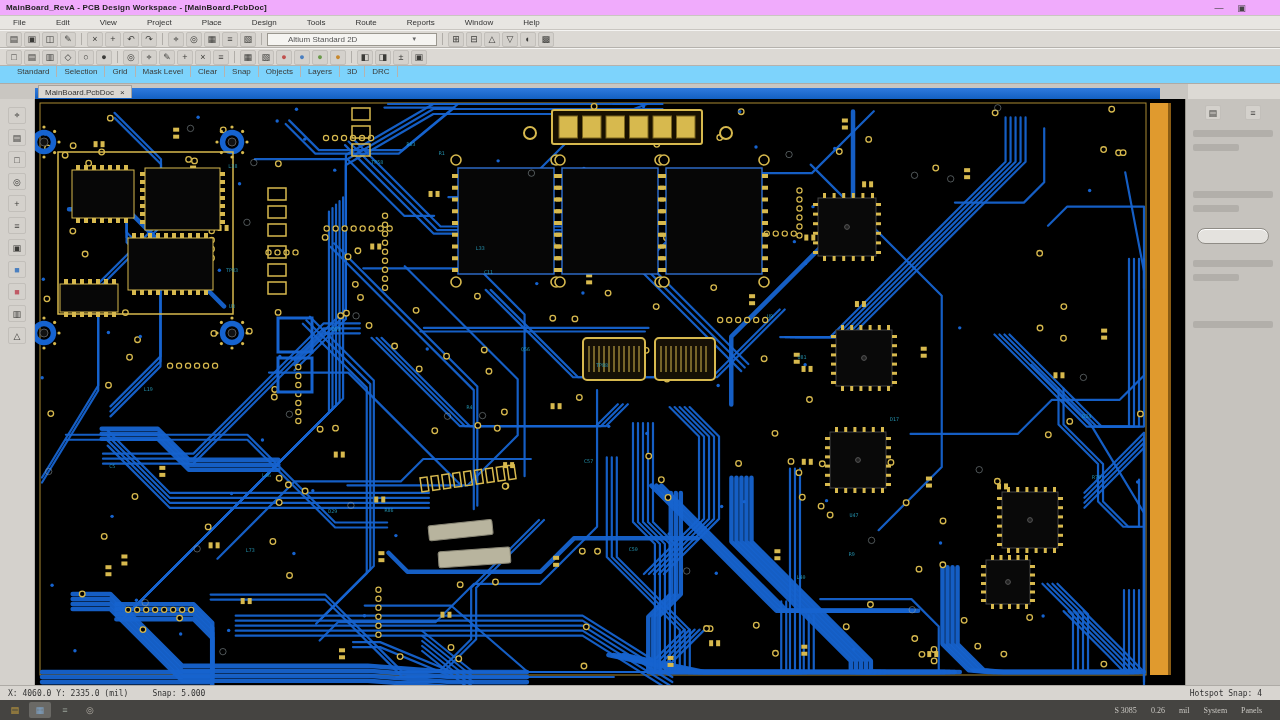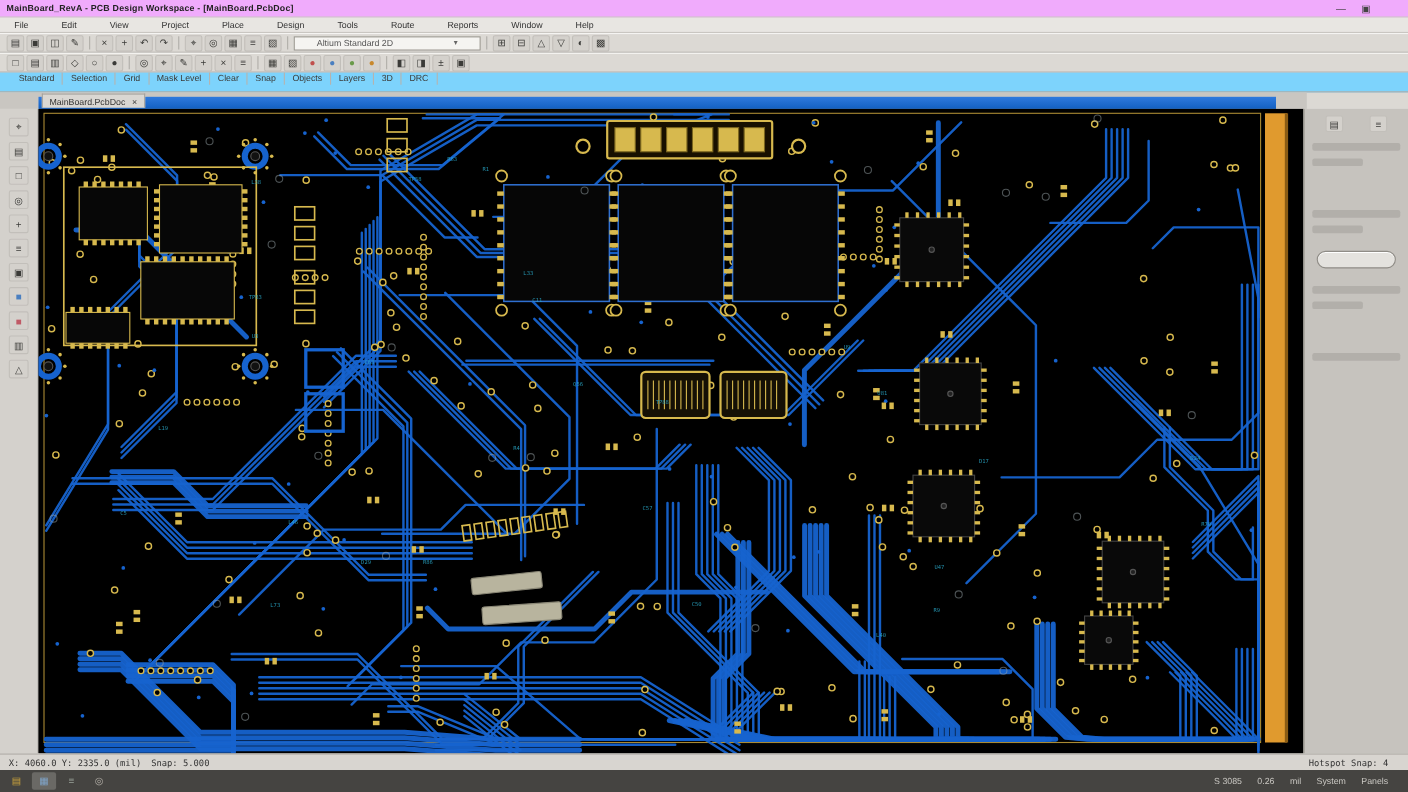--- a/index.html
+++ b/index.html
@@ -57,30 +57,30 @@
   #rp-icons { display:flex; gap:24px; justify-content:center; margin-bottom:10px; }
   .rp-row { height:7px; background:#b2afaa; border-radius:2px; margin:7px 2px; }
   .rp-row.short { width:55%; }
   .rp-pill { height:16px; margin:16px 6px; background:#e4e2de; border:1px solid #8f8c86;
              border-radius:8px; box-shadow:inset 0 1px 0 #fff; }
   .rp-gap { height:26px; }
 
   
   #statusbar { position:absolute; left:0; top:685px; width:1280px; height:15px;
                background:#d8d5d0; border-top:1px solid #aeaba6; display:flex;
-               align-items:center; padding:0 8px; gap:9px;
+               align-items:center; padding:0 8px; gap:24px;
                font-family:"DejaVu Sans Mono", monospace; font-size:8px; color:#333; }
   #statusbar .right { margin-left:auto; padding-right:10px; }
 
   #bottombar { position:absolute; left:0; top:700px; width:1280px; height:20px;
                background:#454441; display:flex; align-items:center; padding:0 4px; }
   .bb-icon { width:22px; height:16px; margin-right:3px; border-radius:2px;
              display:flex; align-items:center; justify-content:center; font-size:9px; color:#ddd; }
   .bb-right { margin-left:auto; display:flex; align-items:center; gap:14px; padding-right:14px;
-              font-size:8px; color:#c9c7c2; font-family:Liberation Sans, sans-serif; }
+              font-size:8px; color:#c9c7c2; font-family:Liberation Serif, serif; }
 </style>
 </head>
 <body>
 
 <div id="app">
 
   <div id="titlebar">
     <span class="title">MainBoard_RevA - PCB Design Workspace - [MainBoard.PcbDoc]</span>
     <div id="winctrls">
         <span>—</span>

